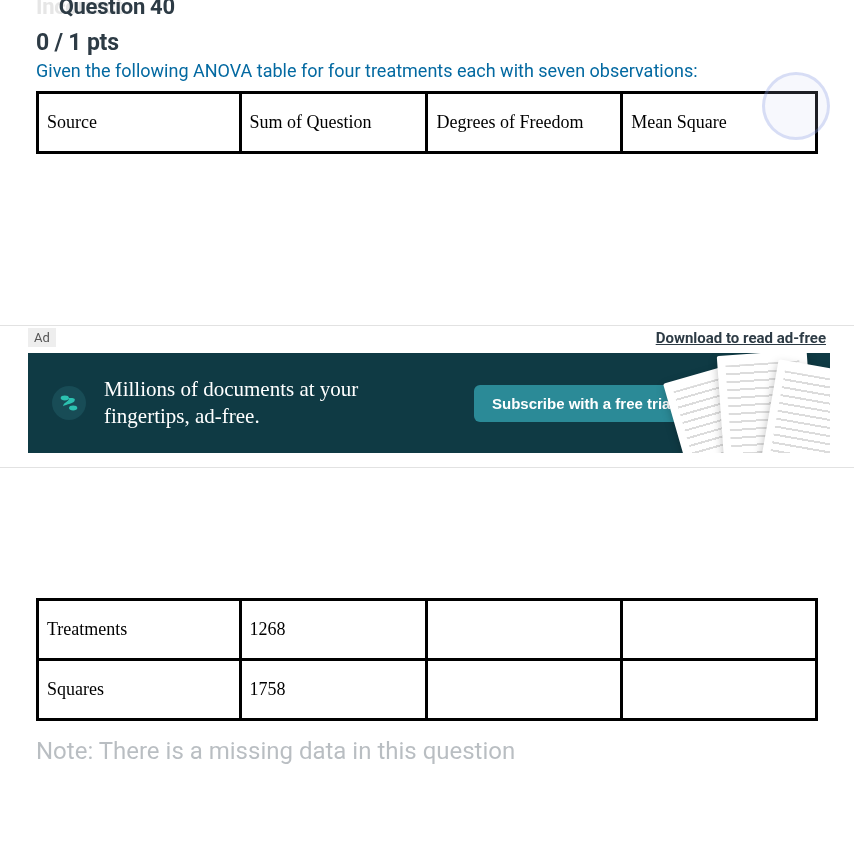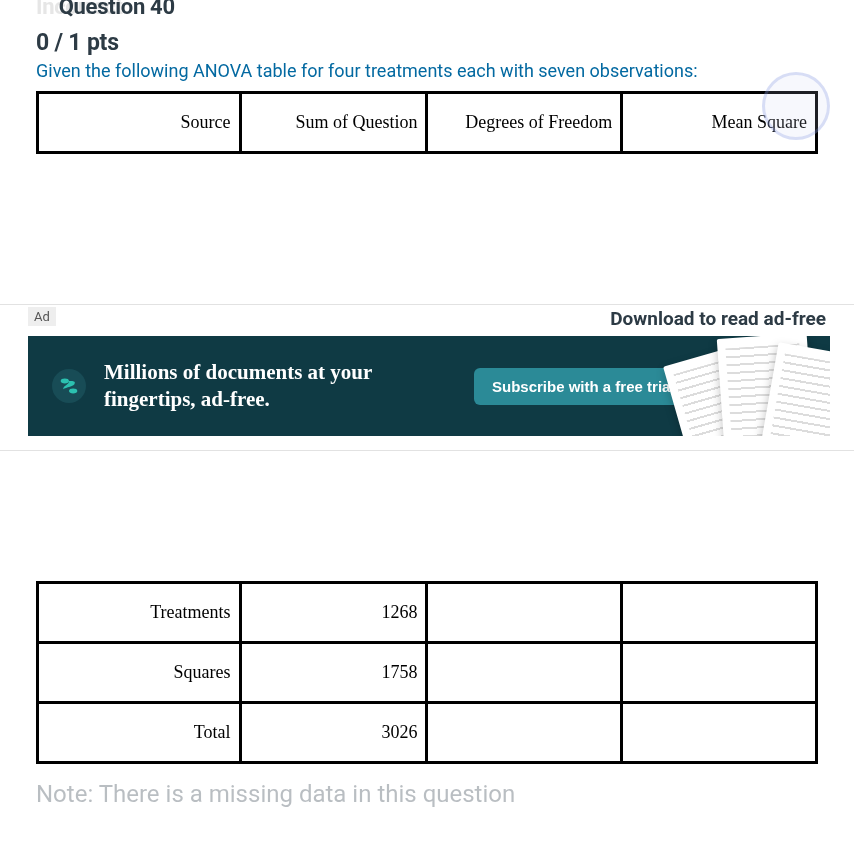--- a/index.html
+++ b/index.html
@@ -45,53 +45,54 @@
       margin-top: 4px;
       margin-bottom: 10px;
     }
     table.anova {
       border-collapse: collapse;
       width: 100%;
       border: 3px solid #000;
     }
     table.anova td {
       border: 3px solid #000;
-      text-align: right;
+      text-align: left;
       vertical-align: middle;
       font-family: Georgia, "Times New Roman", serif;
       font-size: 18px;
       color: #000;
       height: 60px;
       padding: 4px 8px;
     }
     .col-source   { width: 26%; }
     .col-ss       { width: 24%; }
     .col-df       { width: 25%; }
     .col-ms       { width: 25%; }
 
     .spacer-top-gap { height: 150px; }
 
     .ad-row {
       display: flex;
       justify-content: space-between;
-      align-items: flex-start;
+      align-items: flex-end;
       padding: 2px 28px 0 28px;
       border-top: 1px solid #e2e2e2;
-      margin-top: 0;
+      margin-top: 21px;
     }
     .ad-label {
       background: #eeeeee;
       color: #555;
       font-size: 13px;
       padding: 2px 6px;
     }
     .ad-link {
       color: #2d3b45;
-      font-size: 19px;
-      font-weight: 700;
+      font-size: 15px;
+      font-weight: 700;
+      text-decoration: underline;
       cursor: pointer;
     }
 
     .ad-banner {
       margin: 6px 24px 0 28px;
       background: #0f3a44;
       display: flex;
       align-items: center;
       padding: 18px 24px;
       position: relative;
@@ -105,21 +106,21 @@
       display: flex;
       align-items: center;
       justify-content: center;
       flex-shrink: 0;
     }
     .ad-logo svg { width: 20px; height: 20px; }
     .ad-text {
       font-family: Georgia, "Times New Roman", serif;
       color: #fff;
       font-size: 21px;
-      font-weight: 700;
+      font-weight: 400;
       line-height: 1.28;
       margin-left: 18px;
       max-width: 330px;
     }
     .ad-button {
       background: #2b8a97;
       color: #fff;
       border: none;
       border-radius: 6px;
       padding: 10px 18px;
@@ -247,25 +248,19 @@
       <td class="col-ss">1268</td>
       <td class="col-df"></td>
       <td class="col-ms"></td>
     </tr>
     <tr>
       <td class="col-source">Squares</td>
       <td class="col-ss">1758</td>
       <td class="col-df"></td>
       <td class="col-ms"></td>
     </tr>
-    <tr>
-      <td class="col-source">Total</td>
-      <td class="col-ss">3026</td>
-      <td class="col-df"></td>
-      <td class="col-ms"></td>
-    </tr>
   </tbody>
     </table>
 
   <div class="note-line">Note: There is a missing data in this question</div>
 </div>
 
 <div class="lens-circle"></div>
 
 </body></html>

